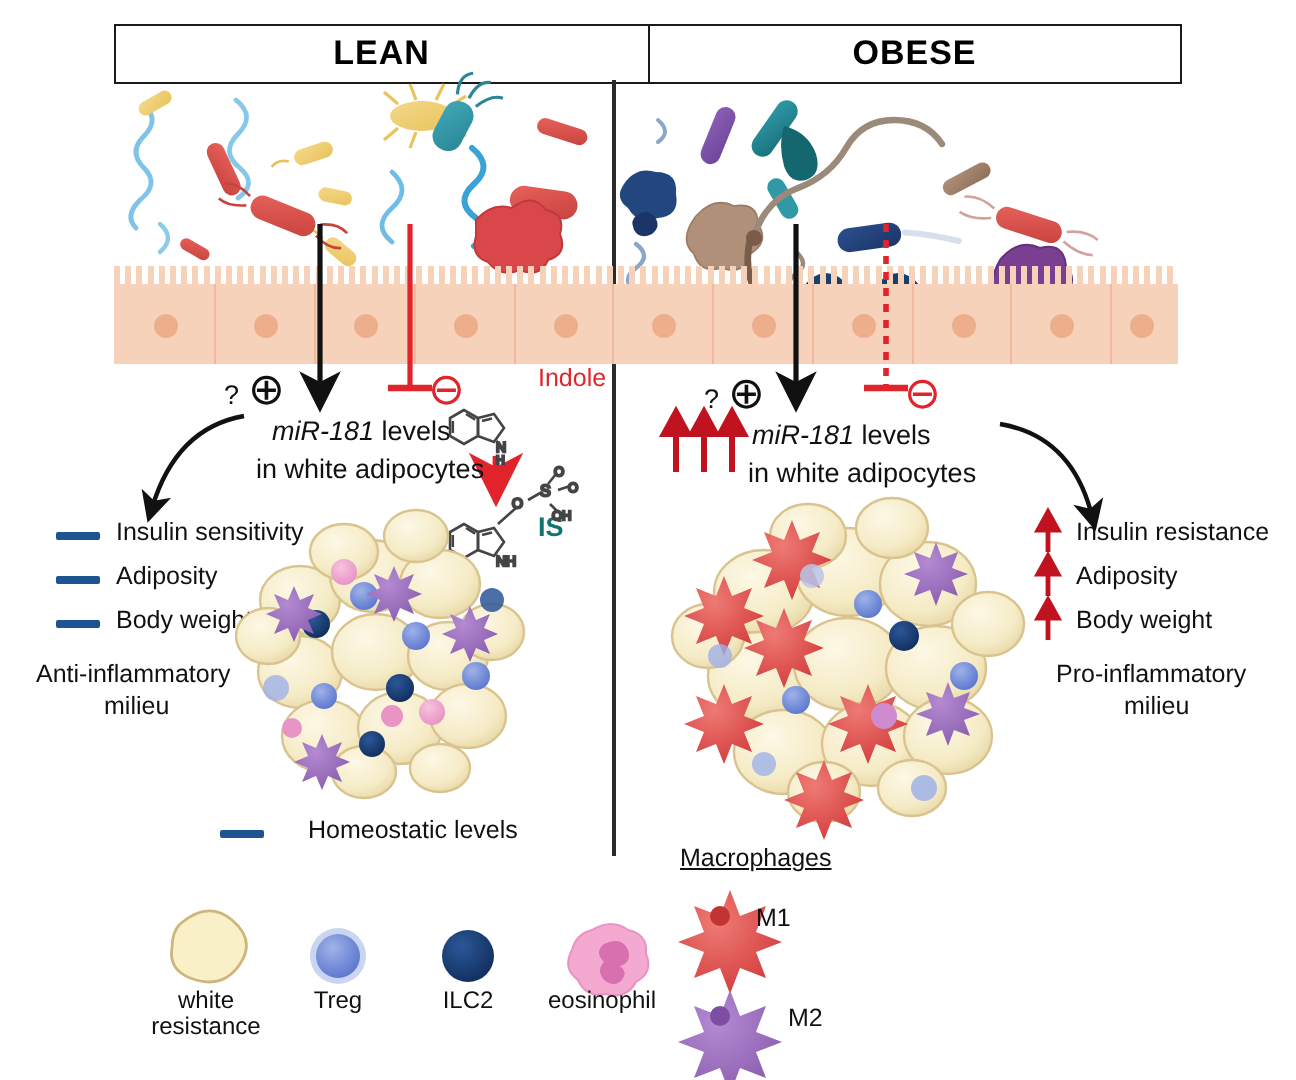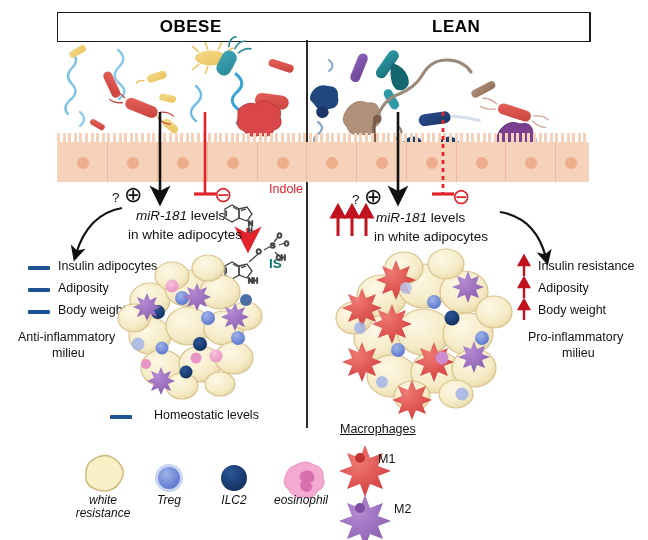--- a/index.html
+++ b/index.html
@@ -60,30 +60,30 @@
   .red{color:#e1232b;margin-left:37px;}
   
   .bar{
     position:absolute;height:4px;width:22px;border-radius:1px;
     background:#1d5391;
   }
   
   svg.layer{position:absolute;left:0;top:0;width:648px;height:540px;
     pointer-events:none;overflow:visible;}
   .legend-label{font-size:12px;color:#111;position:absolute;text-align:center;
-    line-height:13px;font-style:italic;}
+    line-height:13px;}
 </style>
 </head>
 <body>
 
 <div id="fig">
 
   <div class="banner">
+    <div class="cell first">LEAN</div>
     <div class="cell">OBESE</div>
-    <div class="cell first">LEAN</div>
   </div>
 
   <div class="divider"></div>
 
   <svg class="layer">
     <defs>
       <linearGradient id="gRod1" x1="0" y1="0" x2="1" y2="1">
         <stop offset="0" stop-color="#e8625c"></stop>
           <stop offset="1" stop-color="#c8423e"></stop>
       </linearGradient>
@@ -366,21 +366,21 @@
       <line x1="274" y1="242" x2="278" y2="237"></line>
       <text x="277" y="238" font-size="6.5" fill="#444" font-family="Liberation Sans, sans-serif">O</text>
       <line x1="279" y1="245" x2="285" y2="243"></line>
       <text x="284" y="246" font-size="6.5" fill="#444" font-family="Liberation Sans, sans-serif">O</text>
       <line x1="275" y1="252" x2="279" y2="256"></line>
       <text x="276" y="260" font-size="6.5" fill="#444" font-family="Liberation Sans, sans-serif">OH</text>
     </g>
   </svg>
 
   <div class="bar" style="left:28px;top:266px;"></div>
-  <div class="txt t12" style="left:58px;top:259px;">Insulin adipocytes</div>
+  <div class="txt t12" style="left:58px;top:259px;">Insulin sensitivity</div>
 
   <div class="bar" style="left:28px;top:288px;"></div>
   <div class="txt t12" style="left:58px;top:281px;">Adiposity</div>
 
   <div class="bar" style="left:28px;top:310px;"></div>
   <div class="txt t12" style="left:58px;top:303px;">Body weight</div>
 
   <div class="txt t12" style="left:18px;top:330px;">Anti-inflammatory</div>
   <div class="txt t12" style="left:52px;top:346px;">milieu</div>
 

